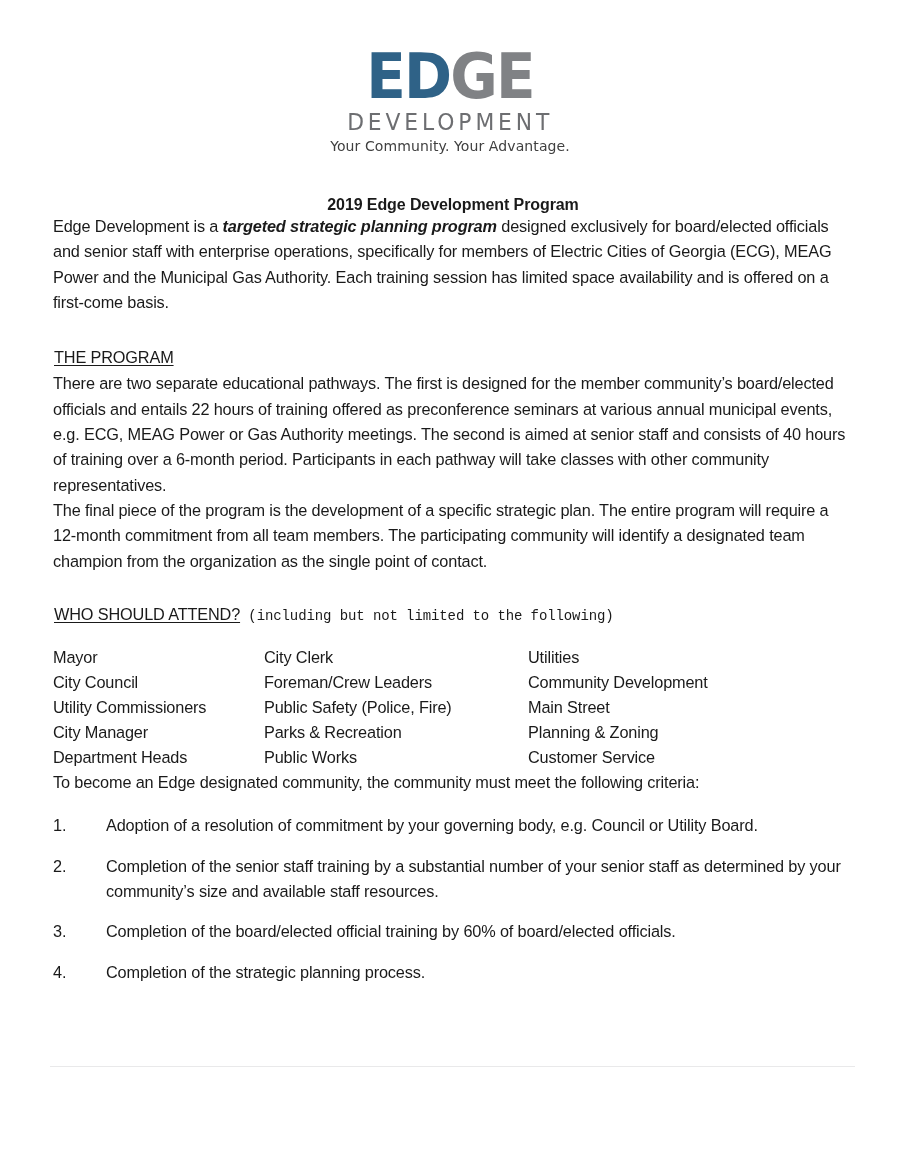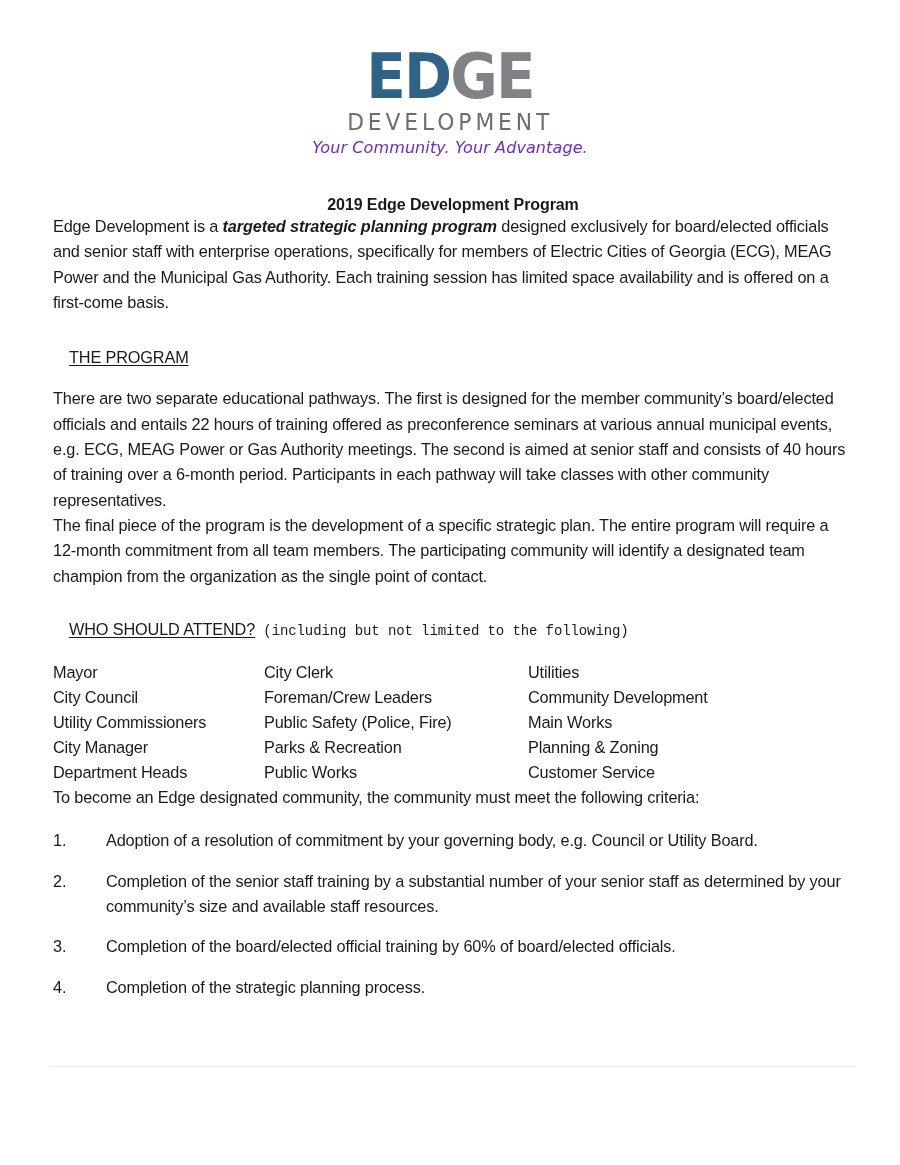--- a/index.html
+++ b/index.html
@@ -45,26 +45,25 @@
     font-family: "DejaVu Sans", sans-serif;
     color: #6d6e71;
     font-size: 22.5px;
     letter-spacing: 4.0px;
     margin-top: 2px;
     white-space: nowrap;
     transform: scaleX(0.97);
   }
   .logo-tag {
     font-family: "DejaVu Sans", sans-serif;
-    color: #6d28d9;
-    font-size: 16px;
+    color: #404040;
+    font-size: 14px;
     letter-spacing: 0.1px;
     margin-top: 3px;
     white-space: nowrap;
-    font-style: italic;
   }
 
   
   .doc {
     position: absolute;
     left: 53px;
     top: 0;
     width: 800px;
   }
   .doc-title {
@@ -84,21 +83,21 @@
   .p-intro   { margin-top: 26px; }
   .p-program { margin-top: 0px; }
   .p-final   { margin-top: 23px; }
   .p-criteria{ margin-top: 23px; }
 
   b.bi { font-weight: bold; font-style: italic; text-align: center; }
 
   .section-head {
     font-size: 16.3px;
     line-height: 25.3px;
-    margin: 16px;
+    margin: 1px;
     letter-spacing: -0.15px;
   }
   .section-head .u {
     text-decoration: underline;
     text-underline-offset: 2px;
   }
   .head-the-program { margin-top: 30px; }
   .head-who-attend  { margin-top: 28px; }
   .section-head .small {
     font-size: 14px;
@@ -175,21 +174,21 @@
         <div class="att-c3">Utilities</div>
       </div>
       <div class="att-row">
         <div class="att-c1">City Council</div>
         <div class="att-c2">Foreman/Crew Leaders</div>
         <div class="att-c3">Community Development</div>
       </div>
       <div class="att-row">
         <div class="att-c1">Utility Commissioners</div>
         <div class="att-c2">Public Safety (Police, Fire)</div>
-        <div class="att-c3">Main Works</div>
+        <div class="att-c3">Main Street</div>
       </div>
       <div class="att-row">
         <div class="att-c1">City Manager</div>
         <div class="att-c2">Parks &amp; Recreation</div>
         <div class="att-c3">Planning &amp; Zoning</div>
       </div>
       <div class="att-row">
         <div class="att-c1">Department Heads</div>
         <div class="att-c2">Public Works</div>
         <div class="att-c3">Customer Service</div>

